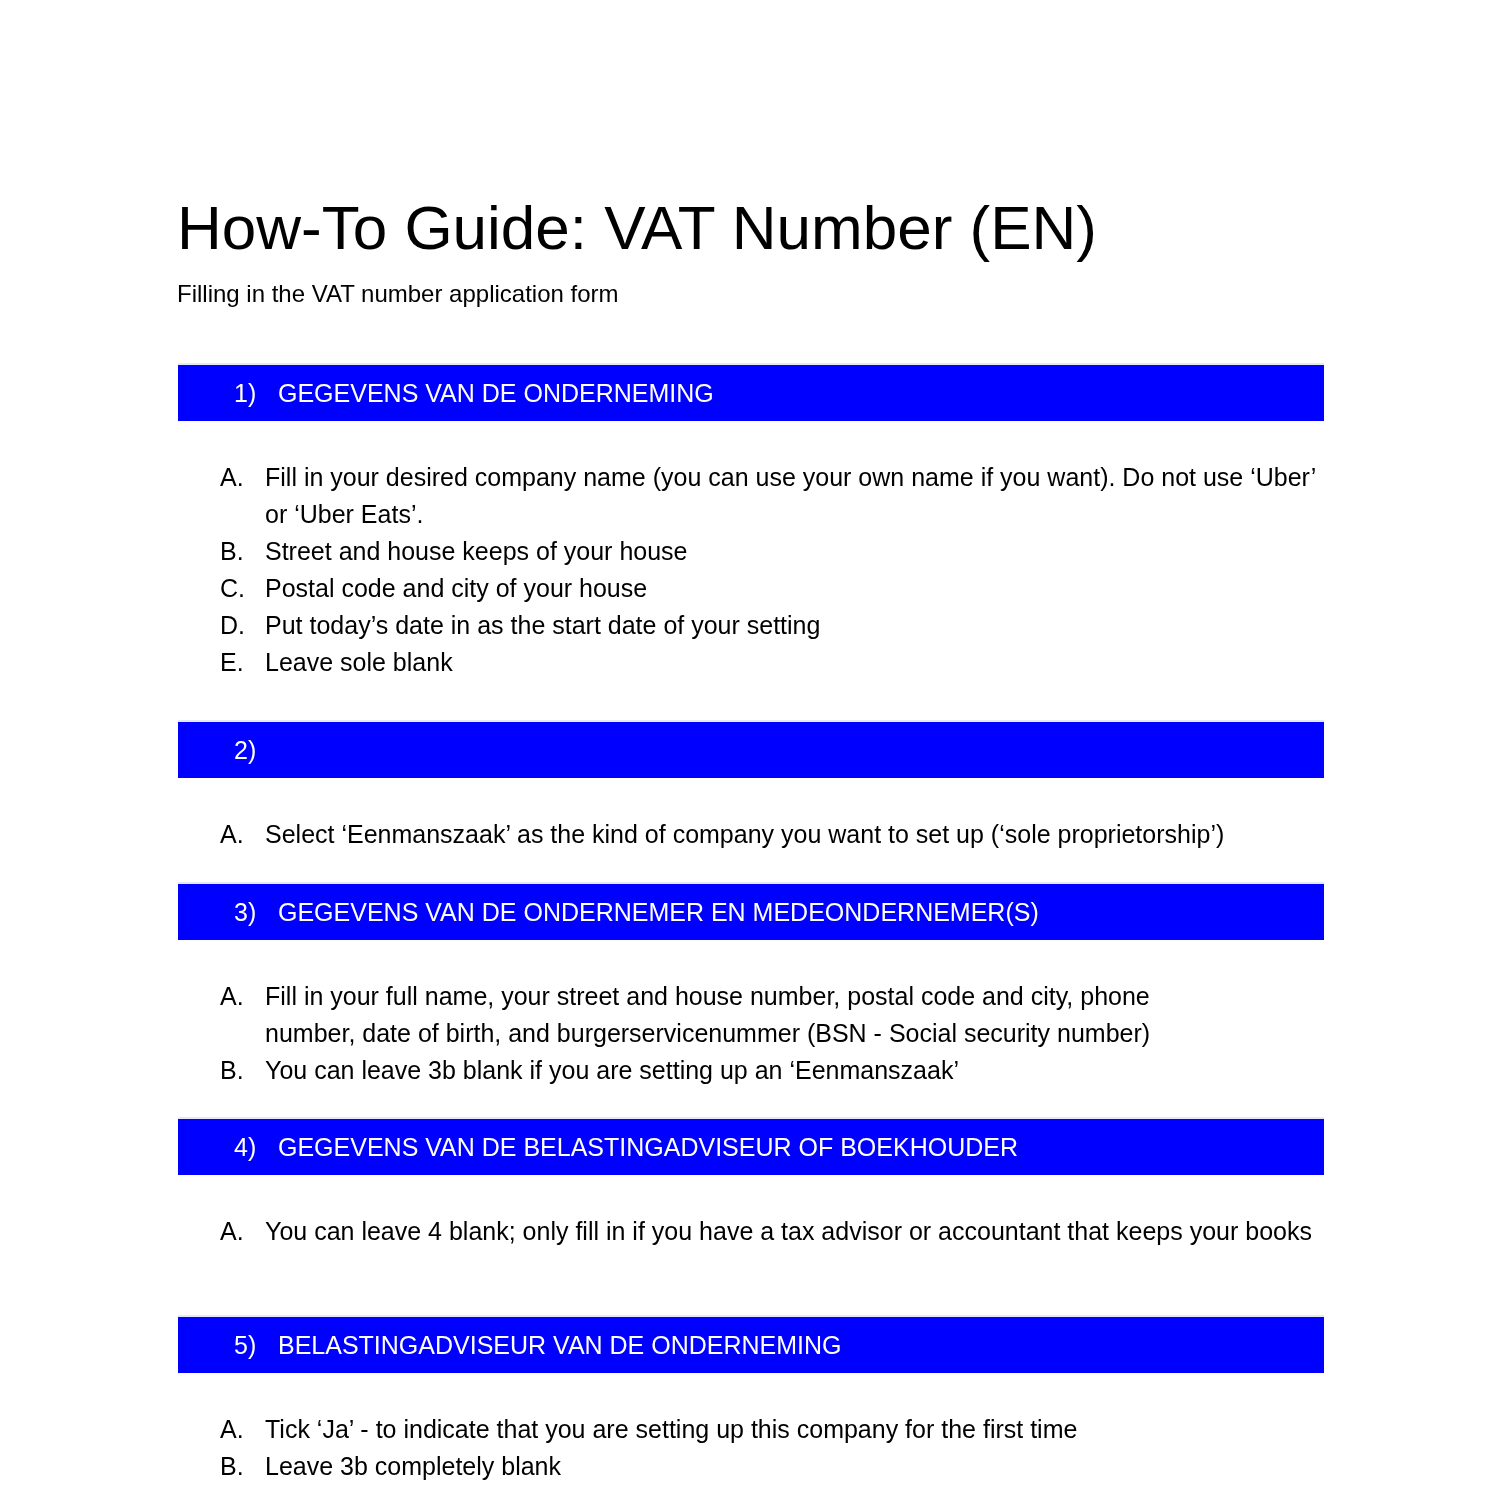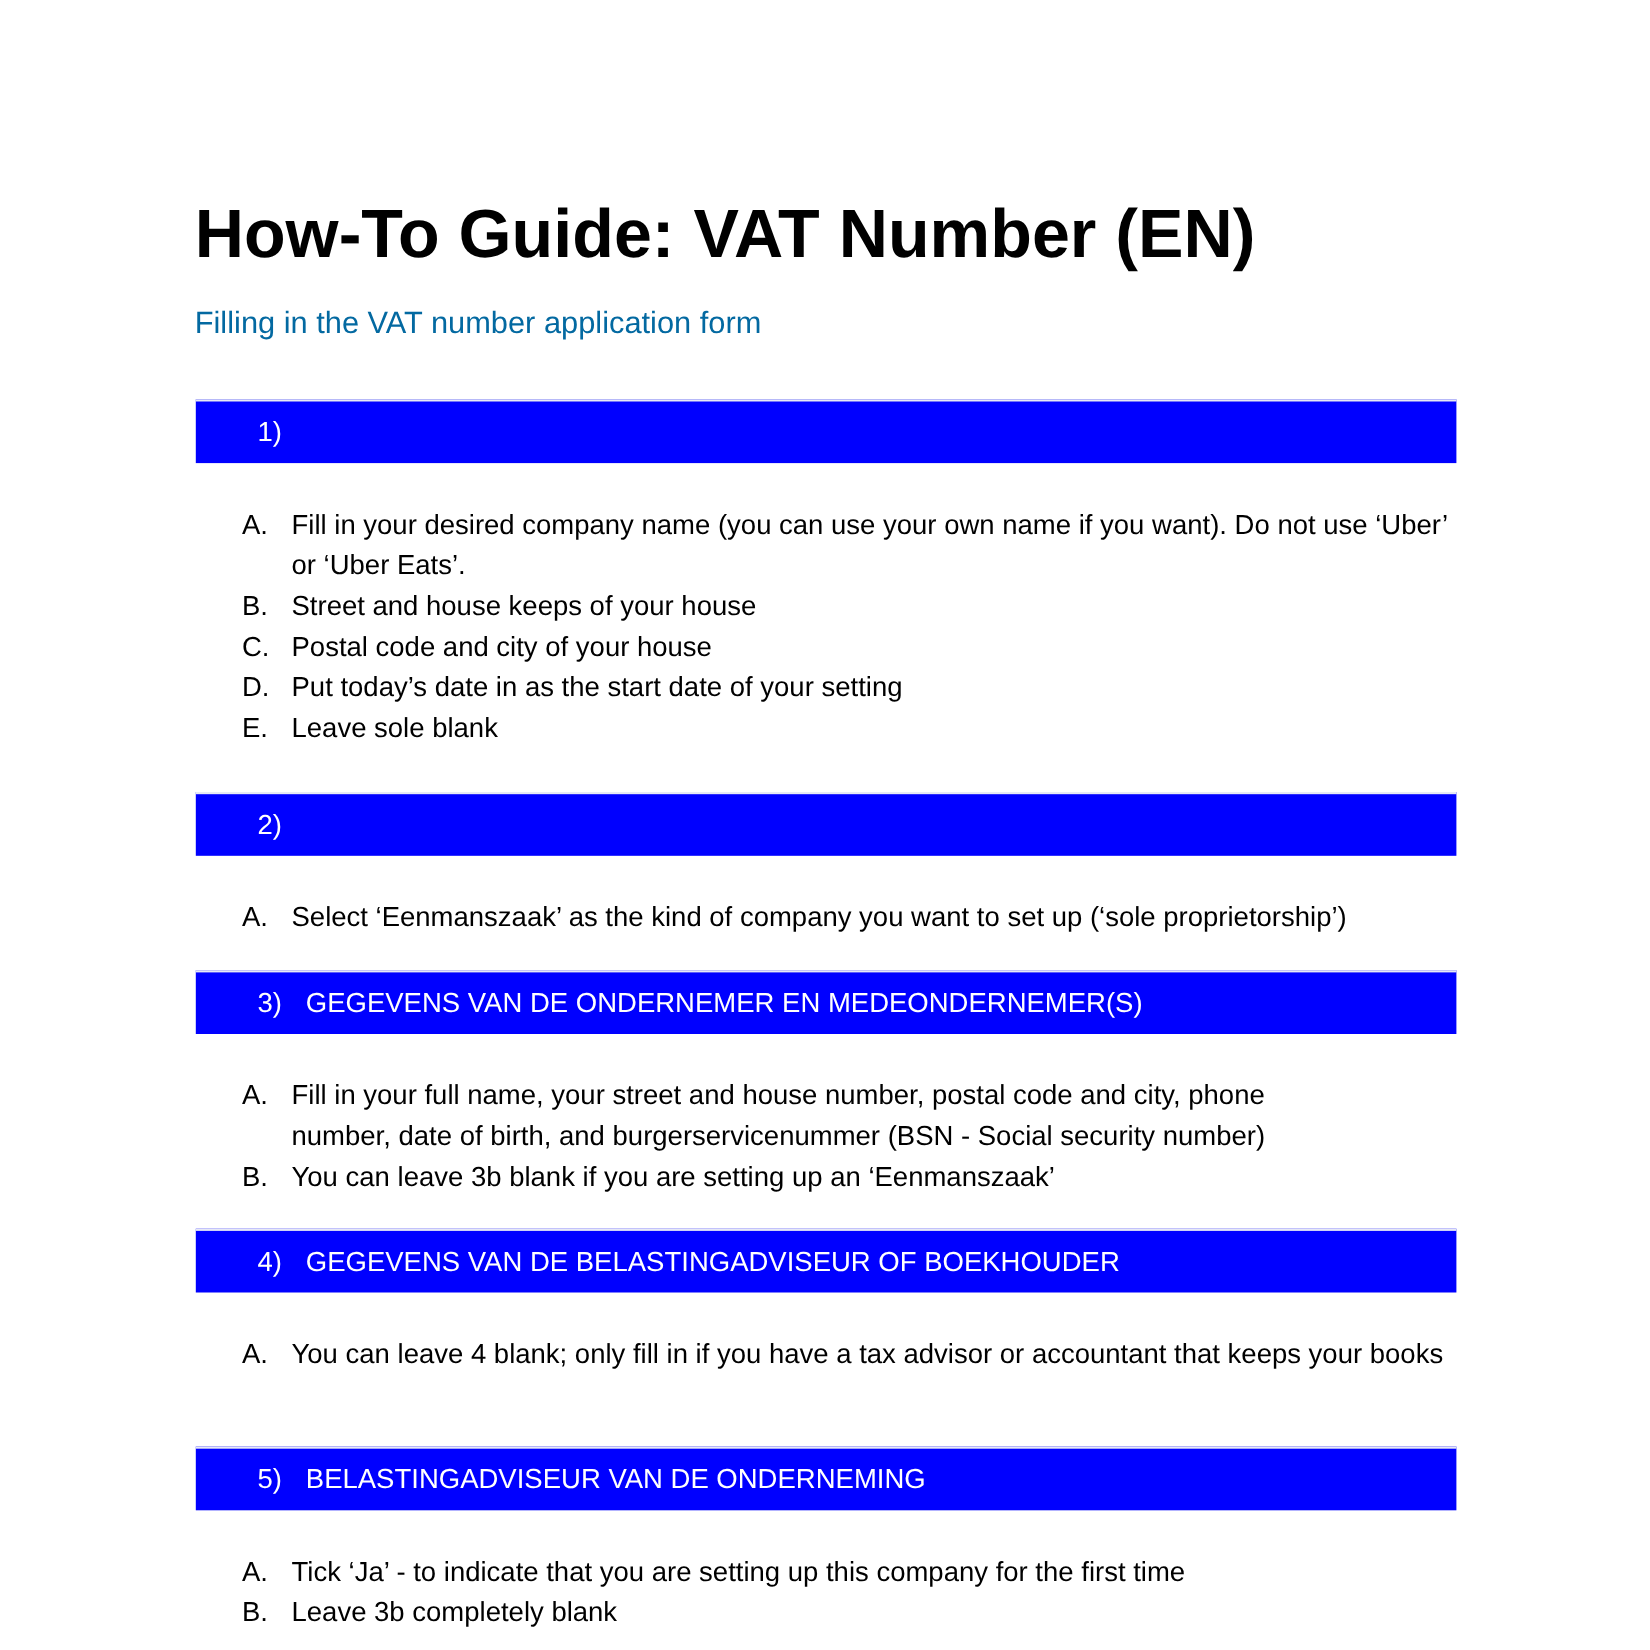--- a/index.html
+++ b/index.html
@@ -11,34 +11,34 @@
       width: 1500px;
       height: 1500px;
       position: relative;
       overflow: hidden;
       font-family: "Liberation Sans", sans-serif;
       color: #000000;
     }
     .page-title {
       position: absolute;
       left: 177px;
-      top: 176px;
+      top: 190px;
       font-size: 62px;
       line-height: 76px;
-      font-weight: bold;
+      font-weight: normal;
       margin: 0;
       white-space: nowrap;
     }
     .page-subtitle {
       position: absolute;
       left: 177px;
       top: 273px;
-      font-size: 28px;
+      font-size: 24px;
       line-height: 42px;
-      color: #0369a1;
+      color: #000000;
       margin: 0;
       white-space: nowrap;
     }
     .banner {
       position: absolute;
       left: 178px;
       width: 1146px;
       height: 58px;
       background: #0000ff;
       border-top: 2px solid #e6e8f5;
@@ -79,20 +79,21 @@
     }
   </style>
 </head>
 <body>
 
 <h1 class="page-title">How-To Guide: VAT Number (EN)</h1>
 <p class="page-subtitle">Filling in the VAT number application form</p>
 
 <div class="banner" style="top:363px;">
   <span class="num">1)</span>
+  <span class="label">GEGEVENS VAN DE ONDERNEMING</span>
 </div>
 <ol class="list" style="top:459px;">
   <li>
     <span class="marker">A.</span>
     <span>Fill in your desired company name (you can use your own name if you want). Do not use ‘Uber’ or ‘Uber Eats’.</span>
   </li>
   <li>
     <span class="marker">B.</span>
     <span>Street and house keeps of your house</span>
   </li>

